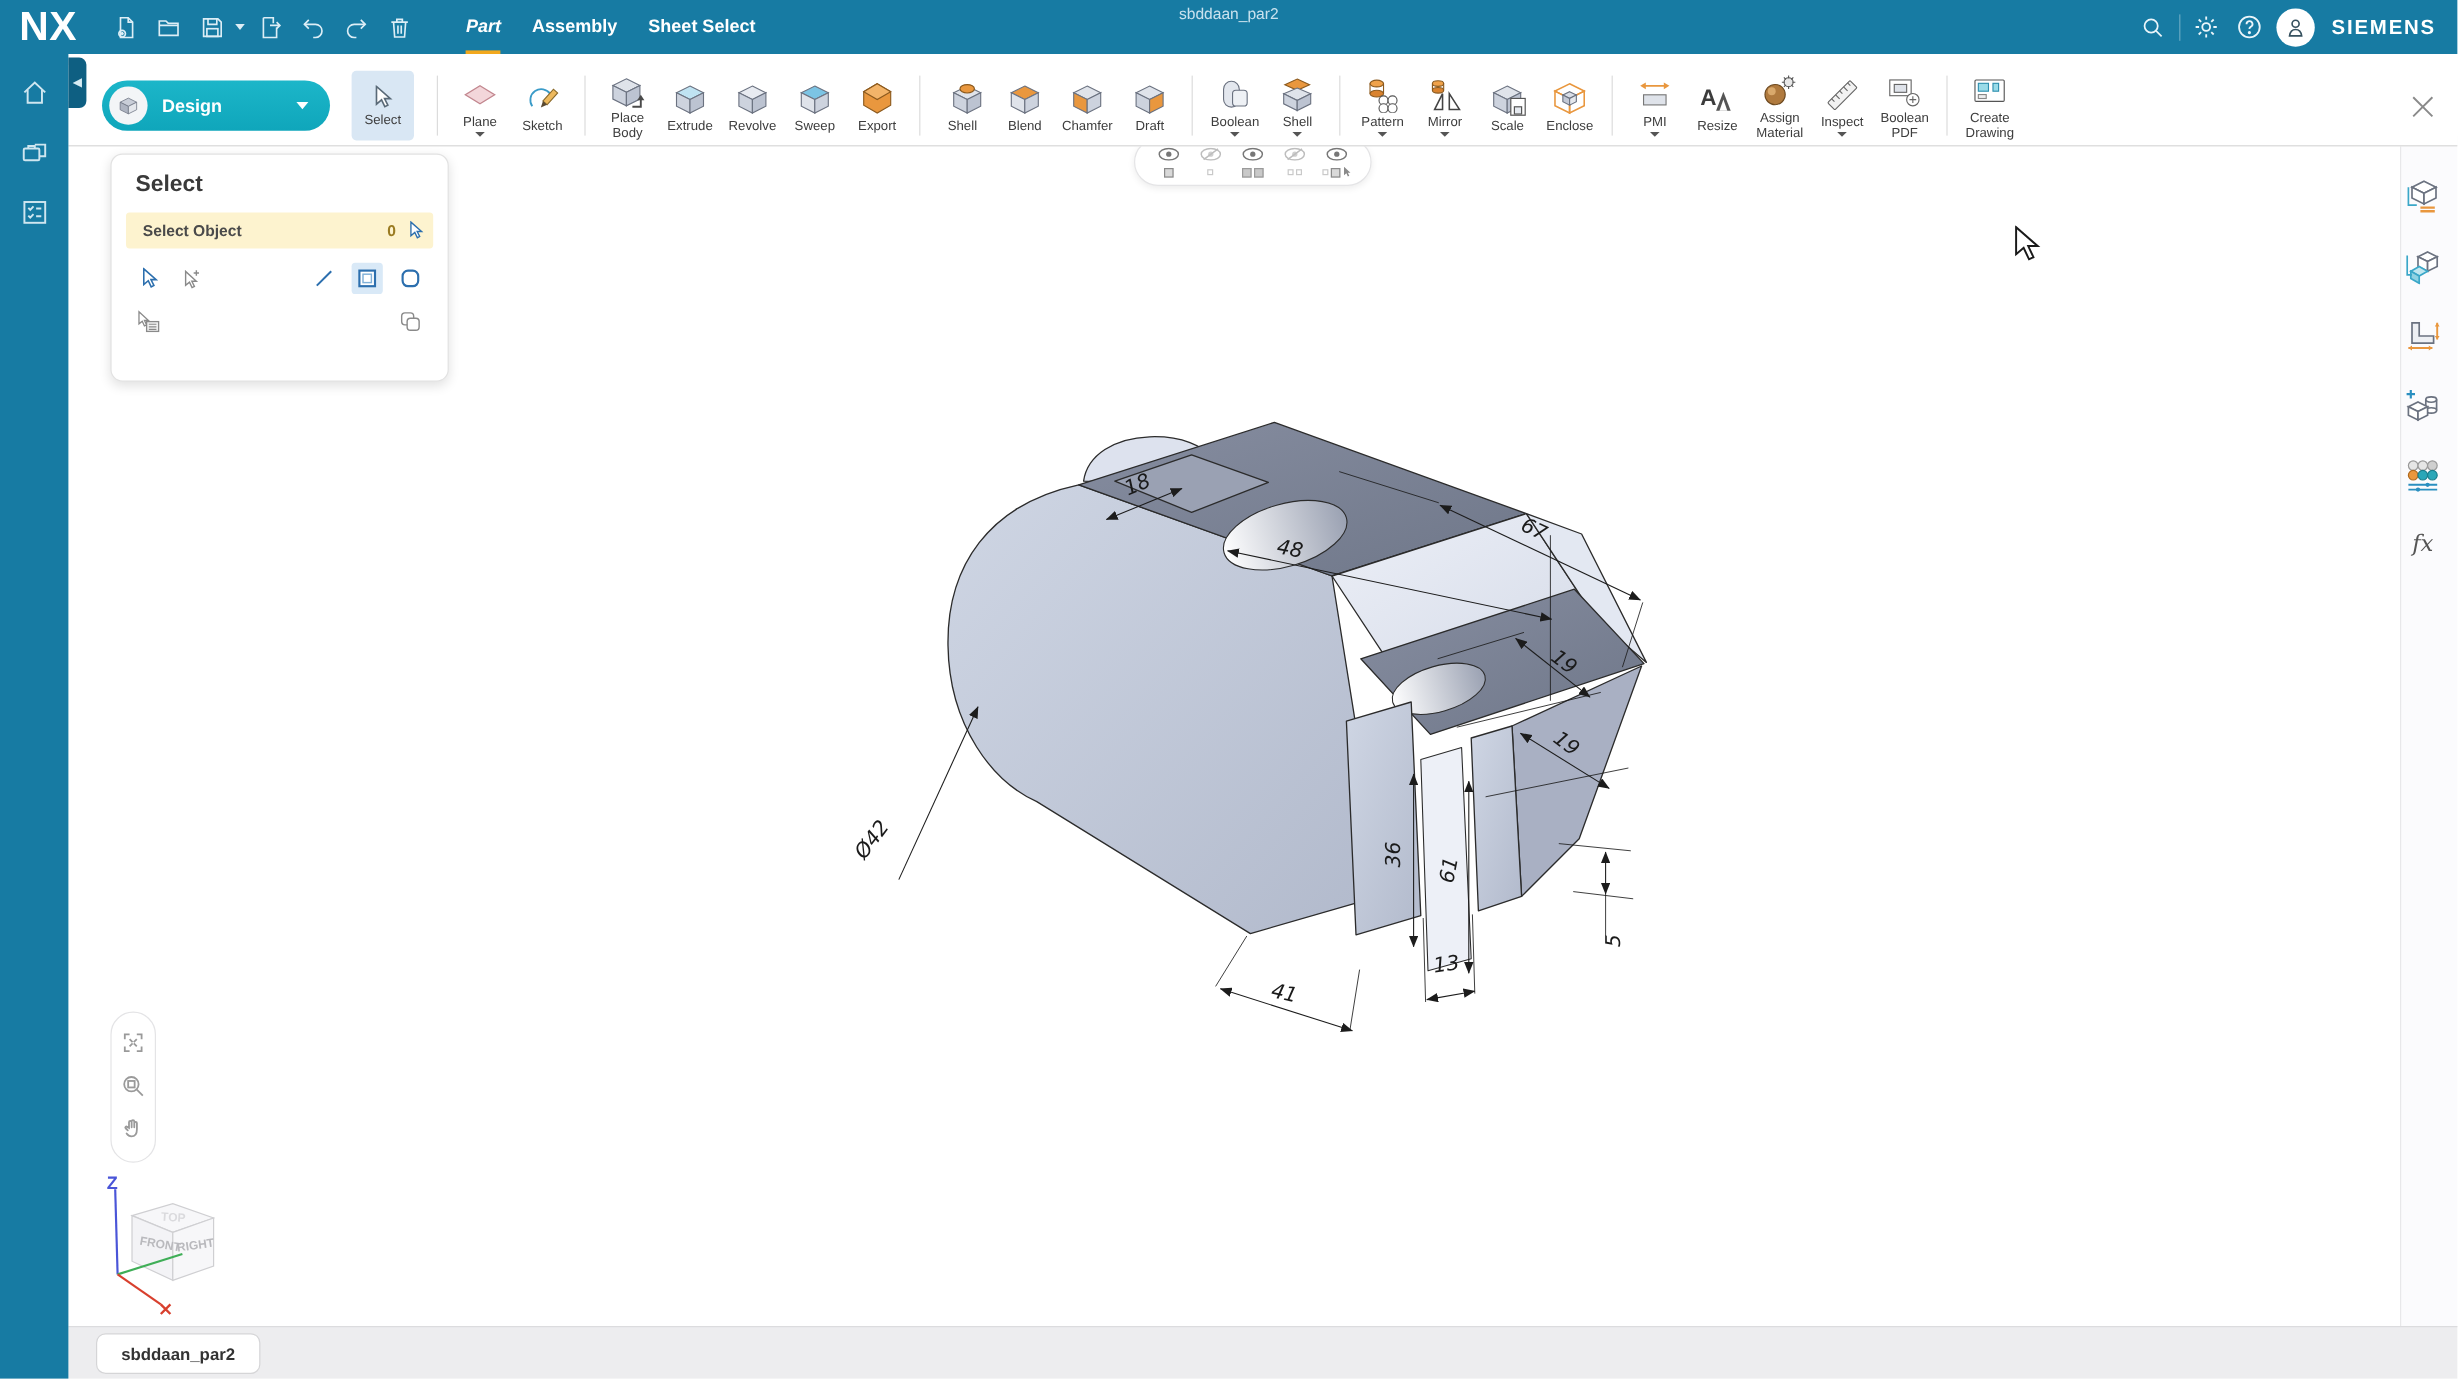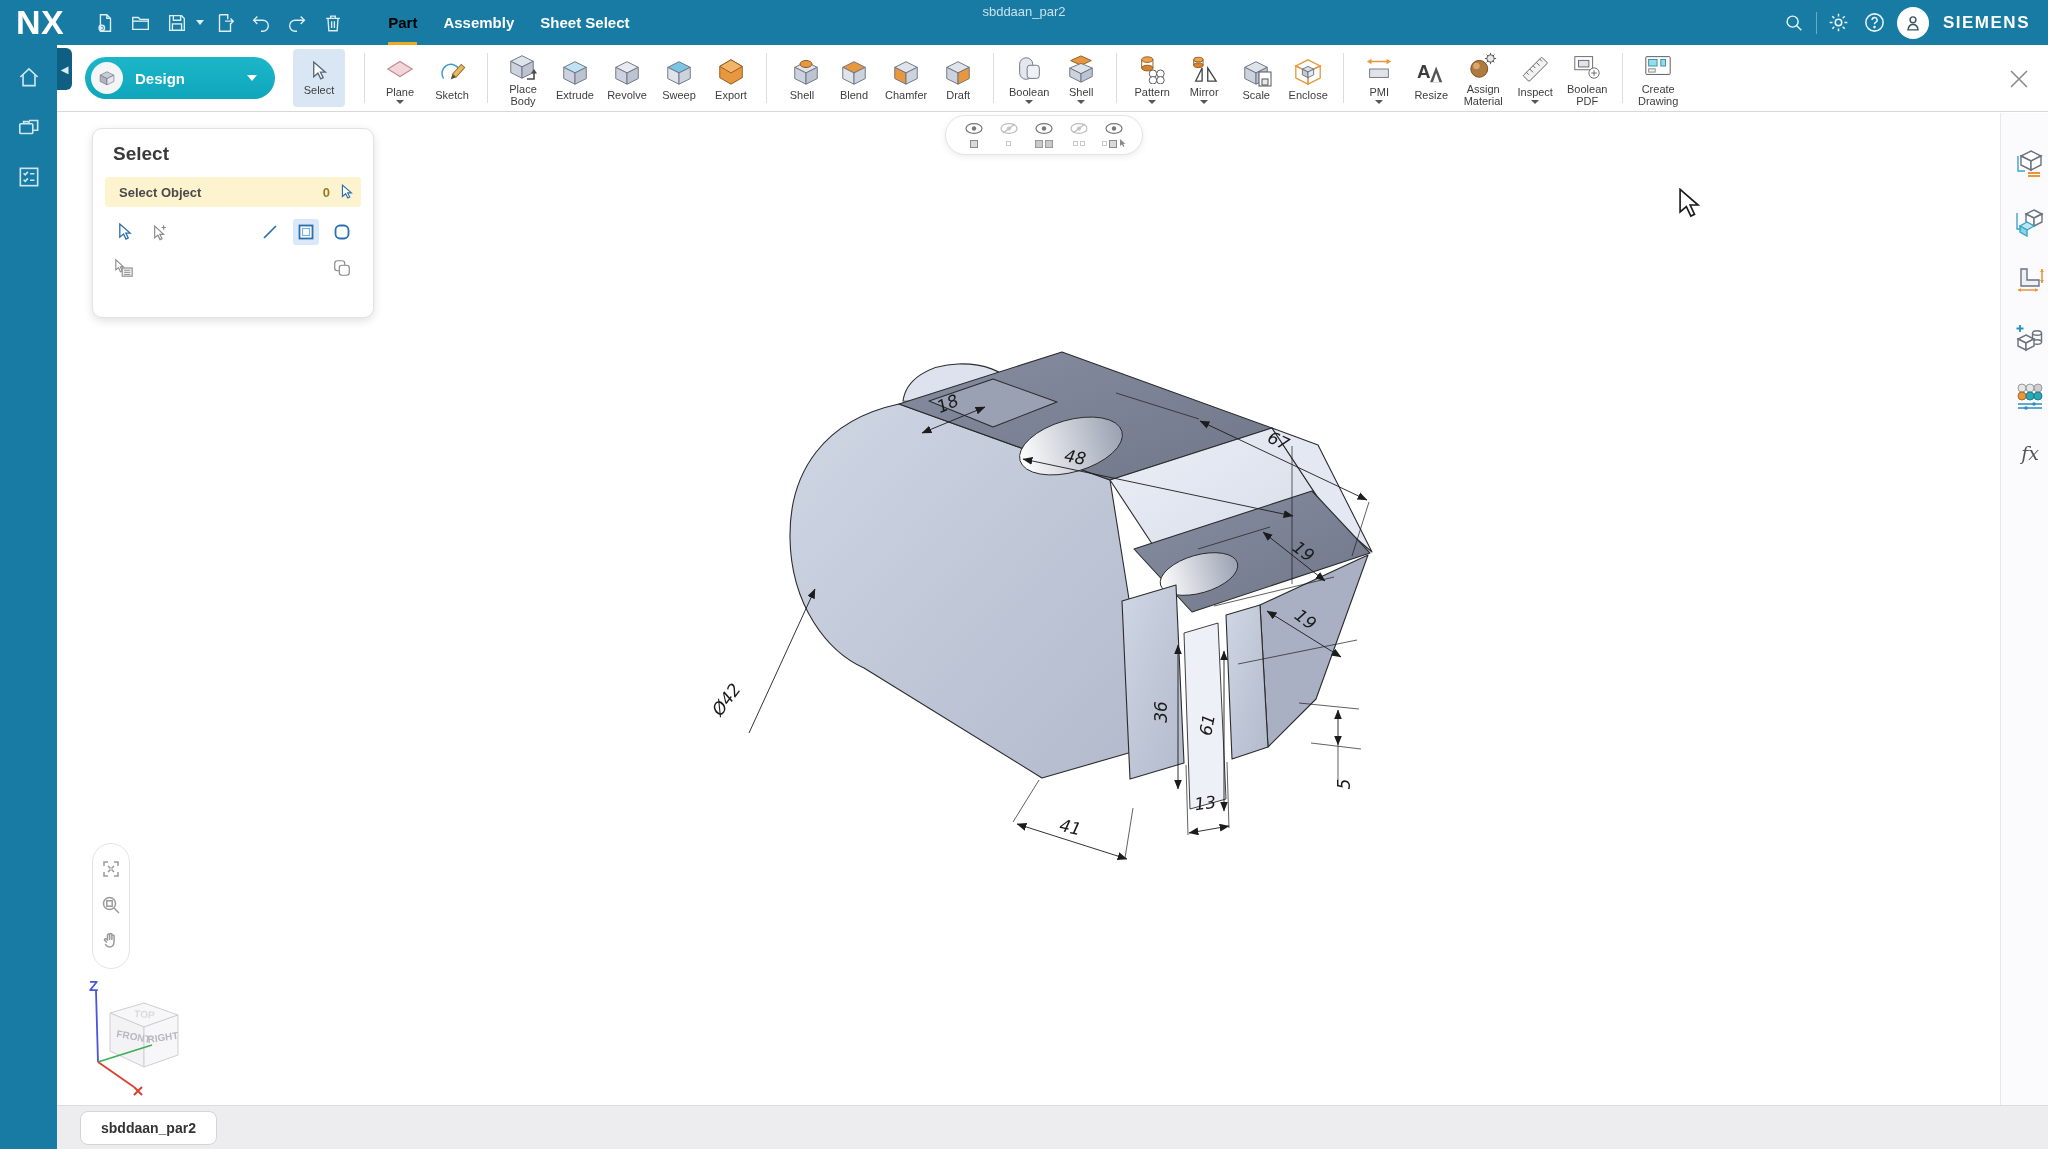--- a/index.html
+++ b/index.html
@@ -12,21 +12,21 @@
   .nx-logo { color:#fff; font-size:34px; font-weight:bold; letter-spacing:.5px; margin:0 26px 0 16px; }
   .file-actions { display:flex; align-items:center; gap:6px; }
   .fbtn { width:30px; height:30px; display:flex; align-items:center; justify-content:center;
     background:transparent; border:none; cursor:pointer; }
   .fbtn svg { stroke:#dcEFF6; stroke:#ddeef6; fill:none; stroke-width:1.5; }
   .save-caret { width:0;height:0;border-left:4px solid transparent;border-right:4px solid transparent;
     border-top:5px solid #ddeef6; margin-left:-2px; }
   .doc-tabs { display:flex; align-items:center; gap:26px; margin-left:40px; height:45px; }
   .doc-tab { color:#fff; font-size:15px; font-weight:bold; height:45px; display:flex;
     align-items:center; border-bottom:3px solid transparent; padding-top:3px; cursor:pointer; }
-  .doc-tab.active { color:#000000; border-bottom-color:#f2a81d; }
+  .doc-tab.active { color:#ffffff; border-bottom-color:#f2a81d;font-style:italic; }
   .win-title { position:absolute; left:50%; top:4px; transform:translateX(-50%);
     color:#c9e2ee; font-size:13px; }
   .topbar-right { margin-left:auto; display:flex; align-items:center; gap:8px; padding-right:18px; }
   .tb-sep { width:1px; height:22px; background:rgba(255,255,255,.35); }
   .tb-ic { width:28px; height:28px; display:flex; align-items:center; justify-content:center;
     background:none; border:none; cursor:pointer; }
   .tb-ic svg { stroke:#eaf5fa; fill:none; stroke-width:1.6; }
   .avatar { width:32px; height:32px; border-radius:50%; background:#fff; display:flex;
     align-items:center; justify-content:center; border:none; cursor:pointer; }
   .avatar svg { stroke:#36515f; fill:none; stroke-width:1.5; }
@@ -37,21 +37,21 @@
     background:#177ba3; z-index:15; display:flex; flex-direction:column; align-items:center;
     padding-top:14px; gap:14px; }
   .rail-btn { width:36px; height:36px; border:none; background:none; display:flex;
     align-items:center; justify-content:center; cursor:pointer; }
   .rail-btn svg { stroke:#cfe6f0; fill:none; stroke-width:1.5; }
   .rail-collapse { position:absolute; left:57px; top:48px; width:15px; height:42px;
     background:#0e5f82; border-radius:0 6px 6px 0; border:none; cursor:pointer;
     color:#d7ecf4; font-size:10px; z-index:16; }
 
   
-  .ribbon { position:absolute; left:57px; top:45px; width:1991px; height:67px; background:#fff;
+  .ribbon { position:absolute; left:57px; top:55px; width:1991px; height:67px; background:#fff;
     border-bottom:1px solid #d8d8d8; display:flex; align-items:center; padding-left:28px; z-index:14; }
   .design-pill { height:42px; min-width:190px; border-radius:21px; border:none; cursor:pointer;
     background:linear-gradient(#1cb6c9,#0fa6bb); display:flex; align-items:center;
     padding:0 10px 0 6px; gap:12px; margin-right:18px; }
   .design-pill .dp-ic { width:32px; height:32px; border-radius:50%; background:#f3f5f7;
     display:flex; align-items:center; justify-content:center; }
   .design-pill .dp-label { color:#fff; font-size:15px; font-weight:bold; flex:1; text-align:left; }
   .design-pill .dp-caret { width:0;height:0;border-left:5px solid transparent;
     border-right:5px solid transparent;border-top:6px solid #fff; margin-right:8px; }
   .select-tool { width:52px; height:58px; background:#d9e7f4; border:none; border-radius:4px;
@@ -65,21 +65,21 @@
   .tool .tlabel { font-size:11px; color:#3d3d3d; line-height:1.1; text-align:center; white-space:pre-line; }
   .tcaret { width:0;height:0;border-left:4px solid transparent;border-right:4px solid transparent;
     border-top:4px solid #555; }
   .ribbon-close { position:absolute; right:16px; top:22px; width:26px; height:26px; border:none;
     background:none; cursor:pointer; z-index:16; }
   .ribbon-close svg { stroke:#8a8a8a; stroke-width:1.6; }
 
   
   .right-rail { position:absolute; right:0; top:113px; width:48px; bottom:44px;
     background:#fbfbfd; border-left:1px solid #e8e8ea; z-index:12; display:flex;
-    flex-direction:column; align-items:flex-end; padding-top:32px; gap:22px; }
+    flex-direction:column; align-items:flex-start; padding-top:32px; gap:22px; }
   .rr-btn { width:36px; height:36px; border:none; background:none; cursor:pointer;
     display:flex; align-items:center; justify-content:center; }
   .rr-fx { font-family:"DejaVu Serif", serif; font-style:italic; font-size:19px; color:#555; }
 
   
   .canvas { position:absolute; left:57px; top:113px; right:48px; bottom:44px; background:#fff; z-index:1; }
   .bottom-strip { position:absolute; left:57px; right:0; bottom:0; height:44px; background:#ededef;
     border-top:1px solid #dcdcde; z-index:13; }
   .part-tab { position:absolute; left:23px; top:5px; height:34px; padding:0 20px; background:#fff;
     border:1px solid #d5d5d7; border-radius:8px; font-size:14px; font-weight:bold; color:#333;

